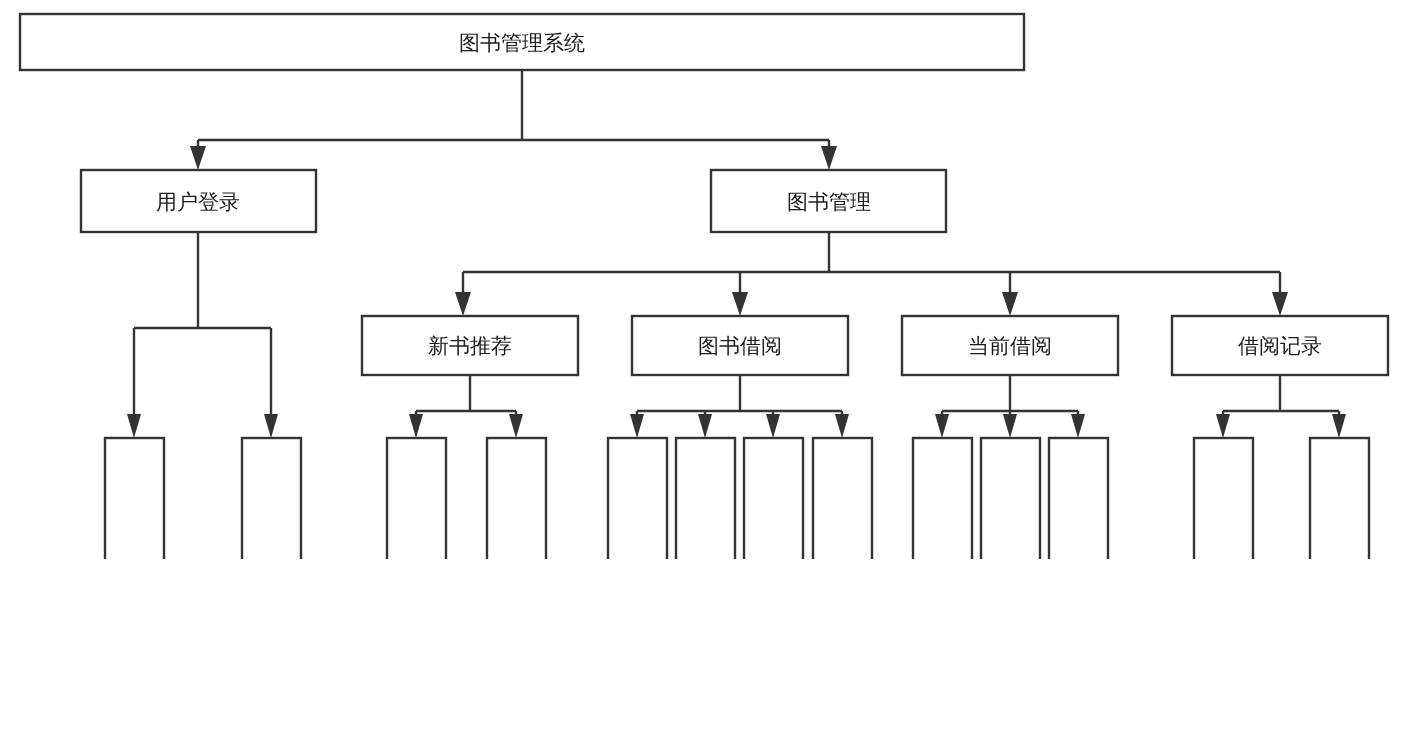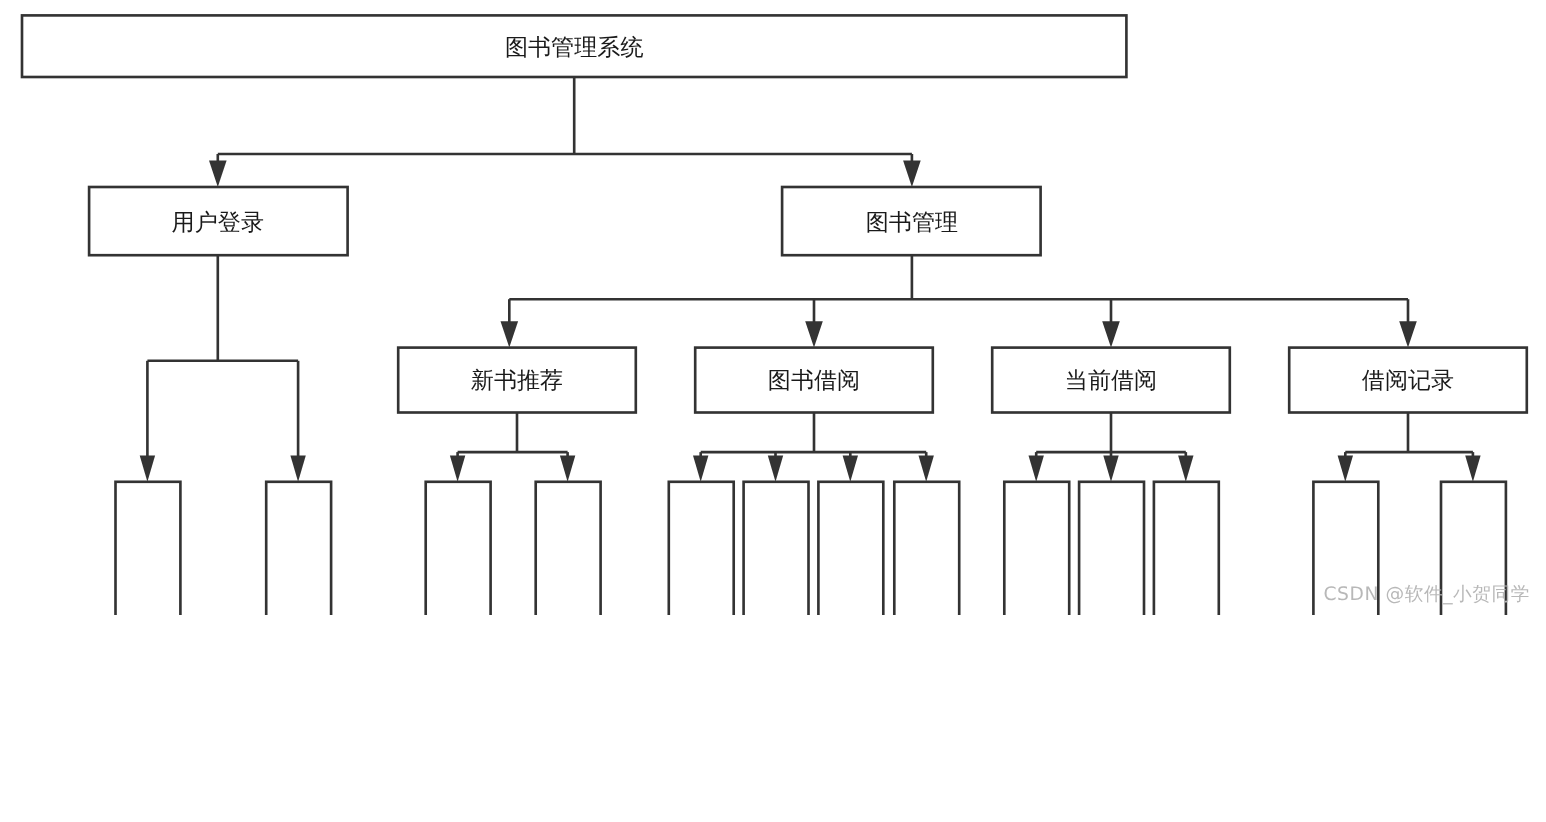--- a/index.html
+++ b/index.html
@@ -243,15 +243,14 @@
     <span class="vert-text">确认归还（管理员）</span>
   </div>
 
   <div class="vert-text-wrap" style="left:1194px; top:438px; width:59px; height:297px;">
     <span class="vert-text">新增借阅记录</span>
   </div>
   <div class="vert-text-wrap" style="left:1310px; top:438px; width:59px; height:297px;">
     <span class="vert-text">查询借阅记录</span>
   </div>
 
-  <div class="watermark">CSDN @软件_小贺同学</div>
 
 </div>
 
 </body></html>

